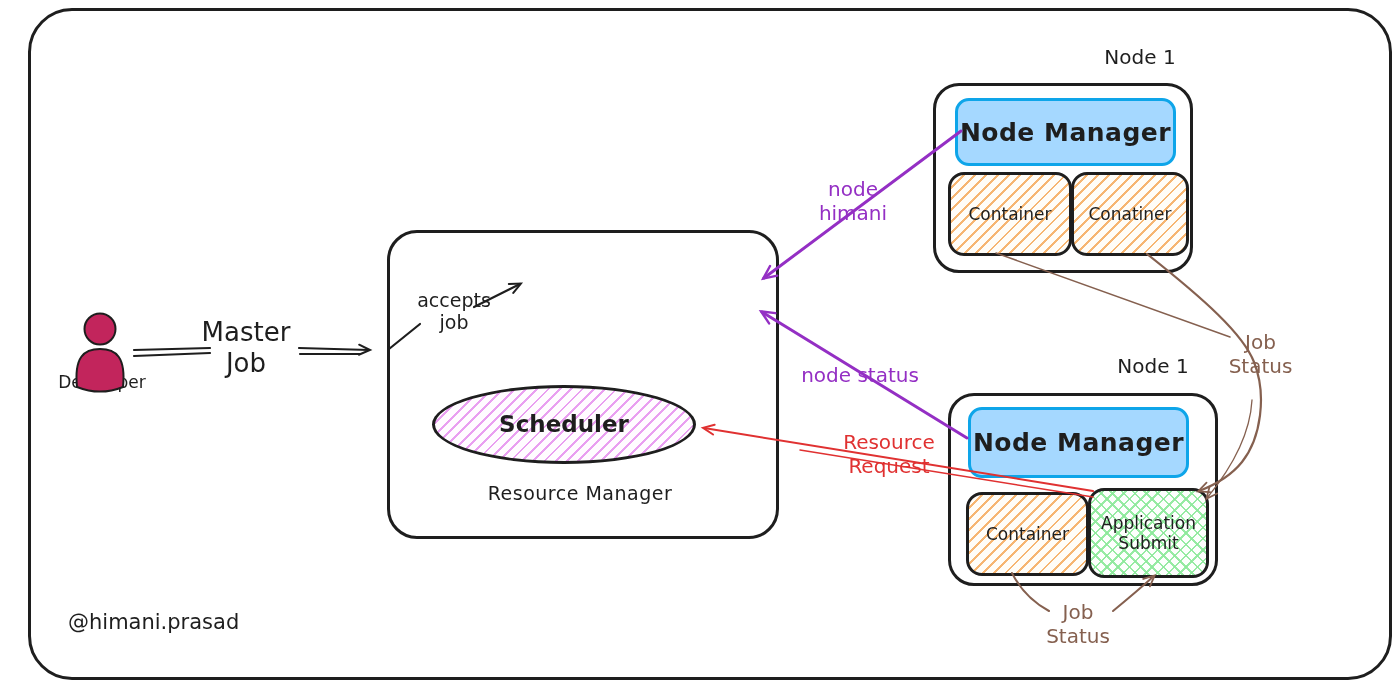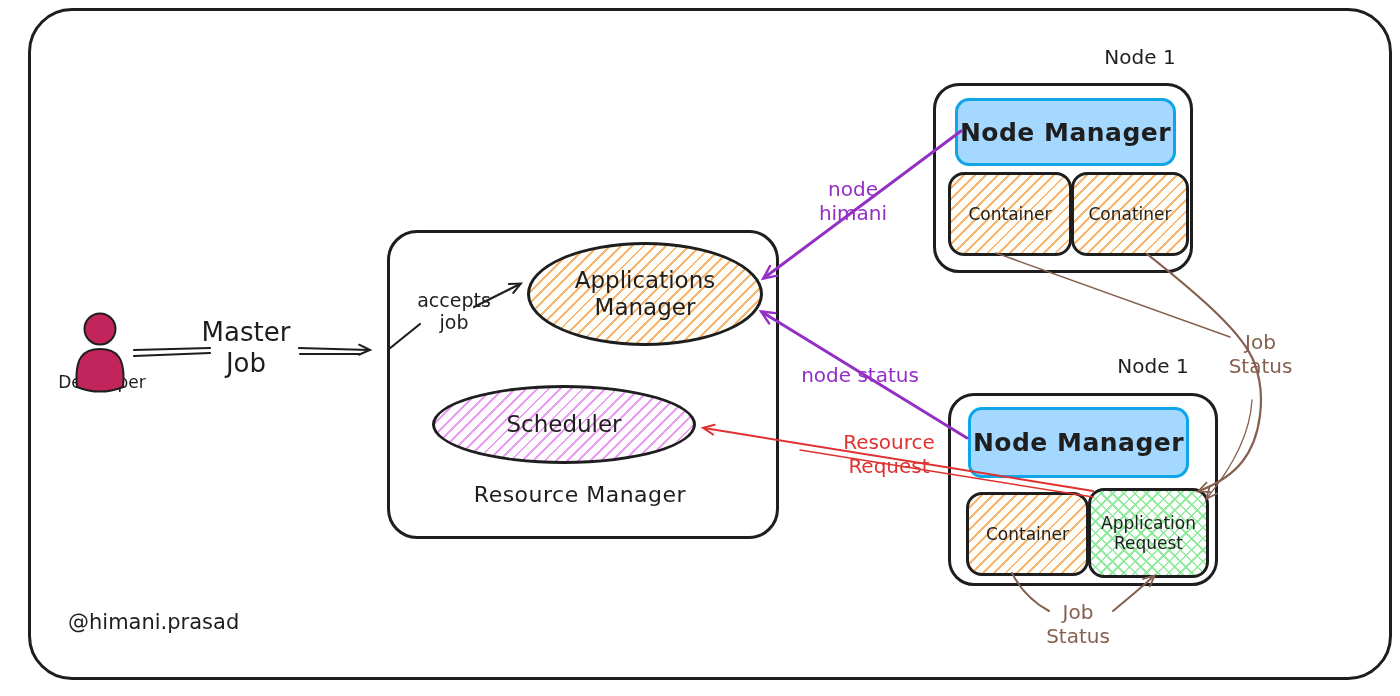--- a/index.html
+++ b/index.html
@@ -8,24 +8,24 @@
     font-family:"DejaVu Sans",sans-serif;color:#1e1e1e;overflow:hidden;
   }
   .abs{position:absolute;}
   #outer-frame{
     left:28px;top:8px;width:1358px;height:666px;
     border:3px solid #1e1e1e;border-radius:44px;
   }
   .lbl{white-space:pre-line;text-align:center;line-height:1.18;}
   
   #rm-box{left:387px;top:230px;width:386px;height:303px;border:3.5px solid #1e1e1e;border-radius:30px;}
-  #rm-title{left:387px;top:482px;width:386px;font-size:22px;letter-spacing:.5px;}
+  #rm-title{left:387px;top:482px;width:386px;font-size:19px;letter-spacing:.5px;}
   .ellipse{border:3px solid #1e1e1e;border-radius:50%;display:flex;align-items:center;justify-content:center;}
   .hatch-orange{background:repeating-linear-gradient(135deg,rgba(246,178,107,.95) 0 2px,rgba(255,255,255,0) 2px 8px),#fffdf8;}
-  .hatch-violet{background:repeating-linear-gradient(135deg,rgba(232,155,240,.95) 0 2px,rgba(255,255,255,0) 2px 8px),#fffcff;}
+  .hatch-violet{background:repeating-linear-gradient(135deg,rgba(232,155,240,.95) 0 2px,rgba(255,255,255,0) 2px 8px),#fffcff;font-weight:bold;}
   .hatch-green{background:repeating-linear-gradient(45deg,rgba(140,233,154,.9) 0 1.8px,rgba(255,255,255,0) 1.8px 8px),
                repeating-linear-gradient(135deg,rgba(140,233,154,.9) 0 1.8px,rgba(255,255,255,0) 1.8px 8px),#fdfffd;}
   #am-ellipse{left:527px;top:242px;width:230px;height:98px;font-size:23px;}
   #sched-ellipse{left:432px;top:385px;width:258px;height:73px;font-size:23px;}
   
   .node-box{border:3.5px solid #1e1e1e;border-radius:26px;}
   #node-box-top{left:933px;top:83px;width:254px;height:184px;}
   #node-box-bot{left:948px;top:393px;width:264px;height:187px;}
   .node-title{font-size:20px;}
   #node-title-top{left:1085px;top:46px;width:110px;}
@@ -57,24 +57,20 @@
 </style>
 </head>
 <body>
 
 <div id="canvas">
 
   <div id="outer-frame" class="abs"></div>
 
   <div id="rm-box" class="abs z1"></div>
   <div id="rm-title" class="abs z2 lbl">Resource Manager</div>
-  <div id="am-ellipse" class="abs z2 ellipse hatch-orange">
-    <span class="lbl">Applications
-Manager</span>
-  </div>
   <div id="sched-ellipse" class="abs z2 ellipse hatch-violet">
     <span class="lbl">Scheduler</span>
   </div>
 
   <div id="node-title-top" class="abs z2 lbl node-title">Node 1</div>
   <div id="node-box-top" class="abs z1 node-box"></div>
   <div id="nm-top" class="abs z2 nm-box">
     <span>Node Manager</span>
   </div>
   <div id="cont-a" class="abs z2 cont-box hatch-orange">
@@ -87,21 +83,21 @@
   <div id="node-title-bot" class="abs z2 lbl node-title">Node 1</div>
   <div id="node-box-bot" class="abs z1 node-box"></div>
   <div id="nm-bot" class="abs z2 nm-box">
     <span>Node Manager</span>
   </div>
   <div id="cont-c" class="abs z2 cont-box hatch-orange">
     <span class="lbl">Container</span>
   </div>
   <div id="am-box" class="abs z2 cont-box hatch-green">
     <span class="lbl">Application
-Request</span>
+Submit</span>
   </div>
 
   <div id="submit-job" class="abs z2 lbl">Master
 Job</div>
   <div id="accepts-job" class="abs z2 lbl">accepts
 job</div>
   <div id="developer-label" class="abs z2 lbl">Developer</div>
   <div id="node-status-top" class="abs z2 lbl purple-text">node
 himani</div>
   <div id="node-status-mid" class="abs z2 lbl purple-text">node status</div>

